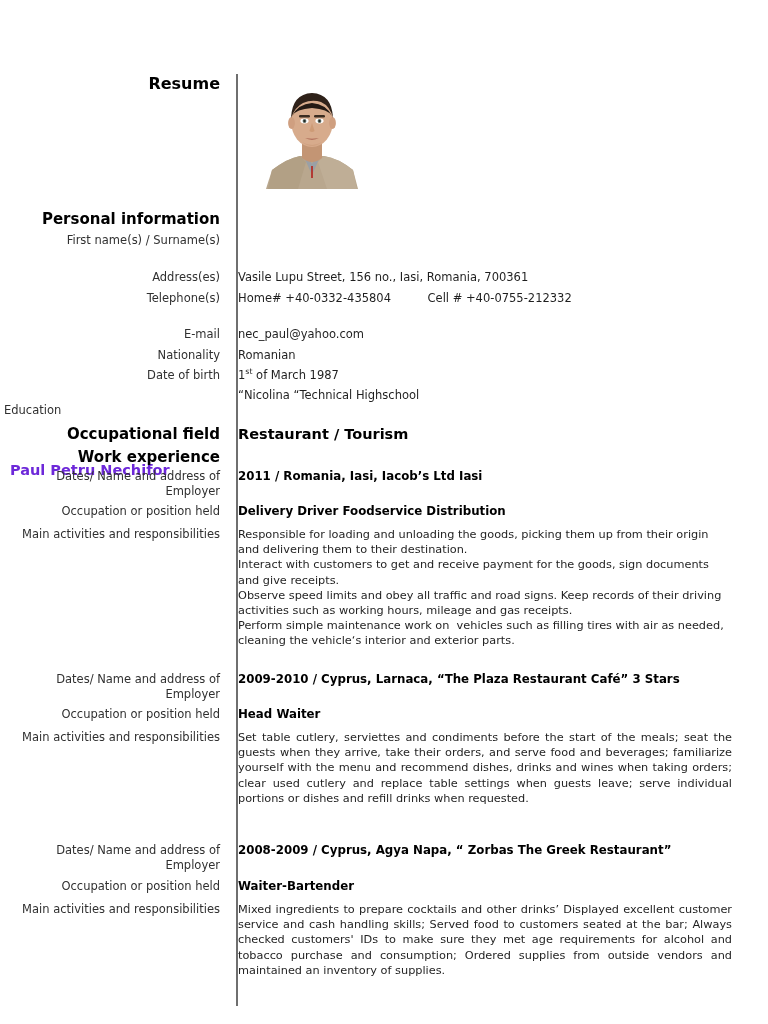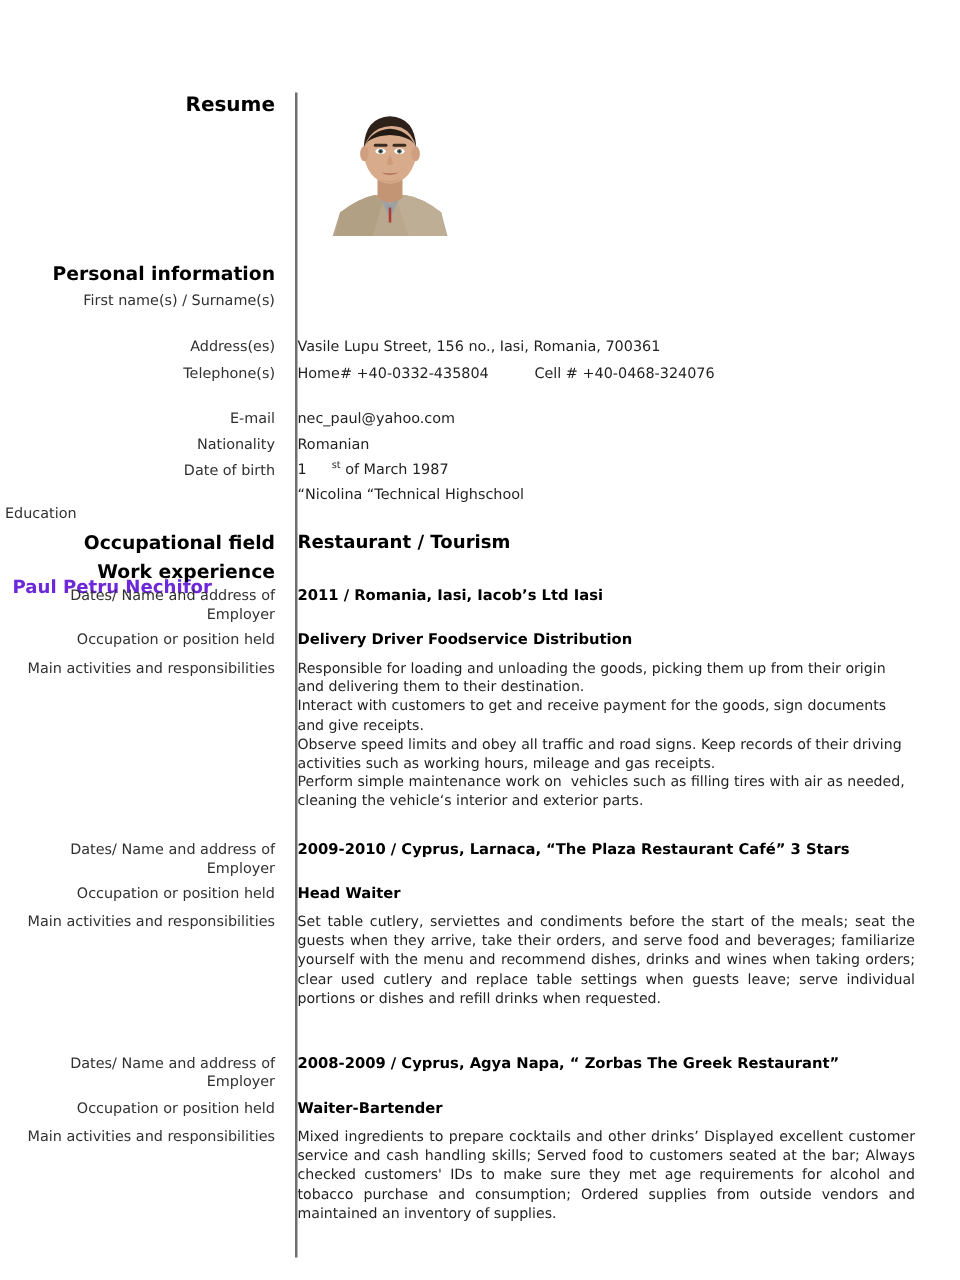--- a/index.html
+++ b/index.html
@@ -101,21 +101,20 @@
   .content.para {
     font-size: 11.3px;
     line-height: 15.2px;
   }
   .nowrapish { white-space: pre-wrap; }
 
   sup.ord {
     font-size: 0.68em;
     vertical-align: super;
     line-height: 0;
-    margin-left: 20px;
   }
 
   
   .photo-wrap {
     position: absolute;
     left: 258px;
     top: 78px;
     width: 108px;
     height: 111px;
     background: #ffffff;
@@ -182,34 +181,34 @@
     <div class="content name">Paul Petru Nechifor</div>
   </div>
 
   <div class="row" style="top:270px;">
     <div class="label">Address(es)</div>
     <div class="content">Vasile Lupu Street, 156 no., Iasi,  Romania, 700361</div>
   </div>
 
   <div class="row" style="top:291px;">
     <div class="label">Telephone(s)</div>
-    <div class="content nowrapish">Home# +40-0332-435804          Cell # +40-0468-324076</div>
+    <div class="content nowrapish">Home# +40-0332-435804          Cell # +40-0755-212332</div>
   </div>
 
   <div class="row" style="top:348px;">
     <div class="label">Nationality</div>
     <div class="content">Romanian</div>
   </div>
 
   <div class="row" style="top:327px;">
     <div class="label">E-mail</div>
     <div class="content">nec_paul@yahoo.com</div>
   </div>
 
-  <div class="row" style="top:368px;align-items:flex-end;">
+  <div class="row" style="top:368px;">
     <div class="label">Date of birth</div>
     <div class="content"><span>1</span><sup class="ord">st</sup><span> of March 1987</span></div>
   </div>
 
   <div class="row" style="top:388px;">
     <div class="label"></div>
     <div class="content">“Nicolina “Technical Highschool</div>
   </div>
 
   <div class="row" style="top:403px;">

